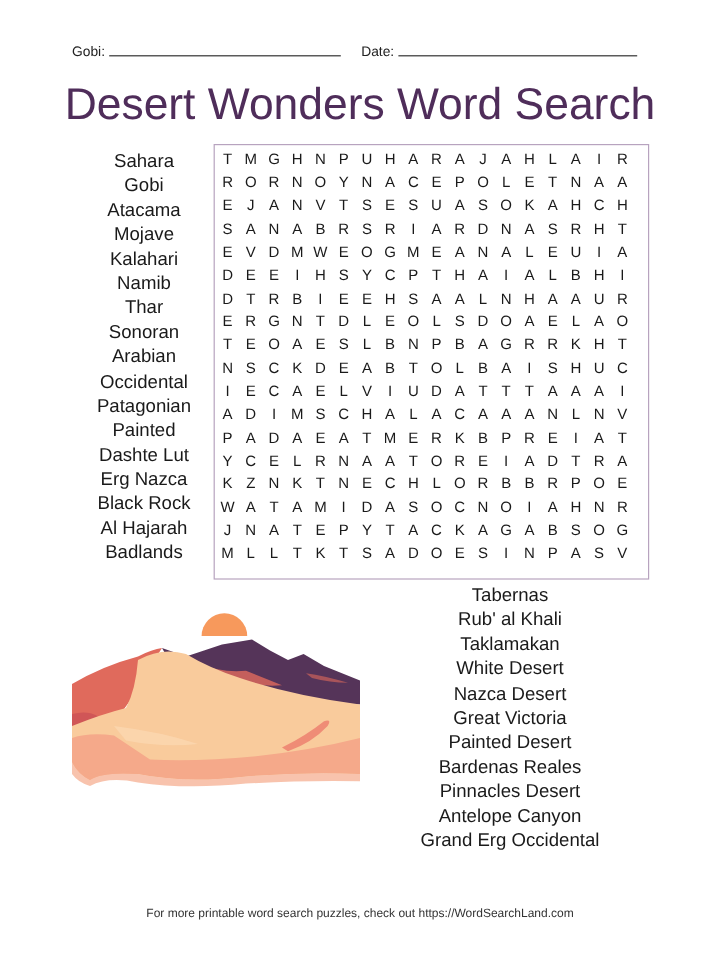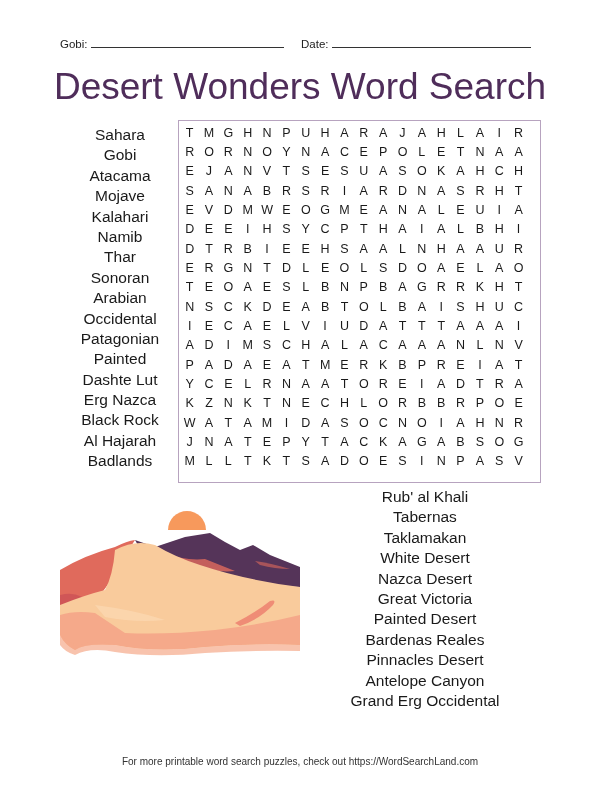--- a/index.html
+++ b/index.html
@@ -400,22 +400,22 @@
 
   <path d="M5 120 Q20 115 40 118 Q55 128 70 138 Q110 140 160 135 Q205 130 245 120 L245 150 Q200 148 150 152 Q100 158 60 150 Q30 148 20 155 Q10 150 5 140 Z" fill="#f5a98a"></path>
   <path d="M40 110 Q80 115 110 125 Q80 128 50 122 Z" fill="#fbd7b0" opacity="0.8"></path>
 
   <path d="M180 128 Q200 118 215 106 Q222 104 218 110 Q205 124 185 131 Z" fill="#ef8c76"></path>
 
   <path d="M5 140 Q20 152 25 150 Q40 144 60 150 Q100 158 150 152 Q200 148 245 150 L245 156 Q200 155 150 158 Q100 163 60 157 Q35 152 20 160 Q10 157 5 150 Z" fill="#f5a98a" opacity="0.7"></path>
 </svg>
 
 <div class="word-list-right" id="words-right">
+    <div class="word">Tabernas</div>
     <div class="word">Rub' al Khali</div>
-    <div class="word">Tabernas</div>
     <div class="word">Taklamakan</div>
     <div class="word">White Desert</div>
     <div class="word">Nazca Desert</div>
     <div class="word">Great Victoria</div>
     <div class="word">Painted Desert</div>
     <div class="word">Bardenas Reales</div>
     <div class="word">Pinnacles Desert</div>
     <div class="word">Antelope Canyon</div>
     <div class="word">Grand Erg Occidental</div>
   </div>

